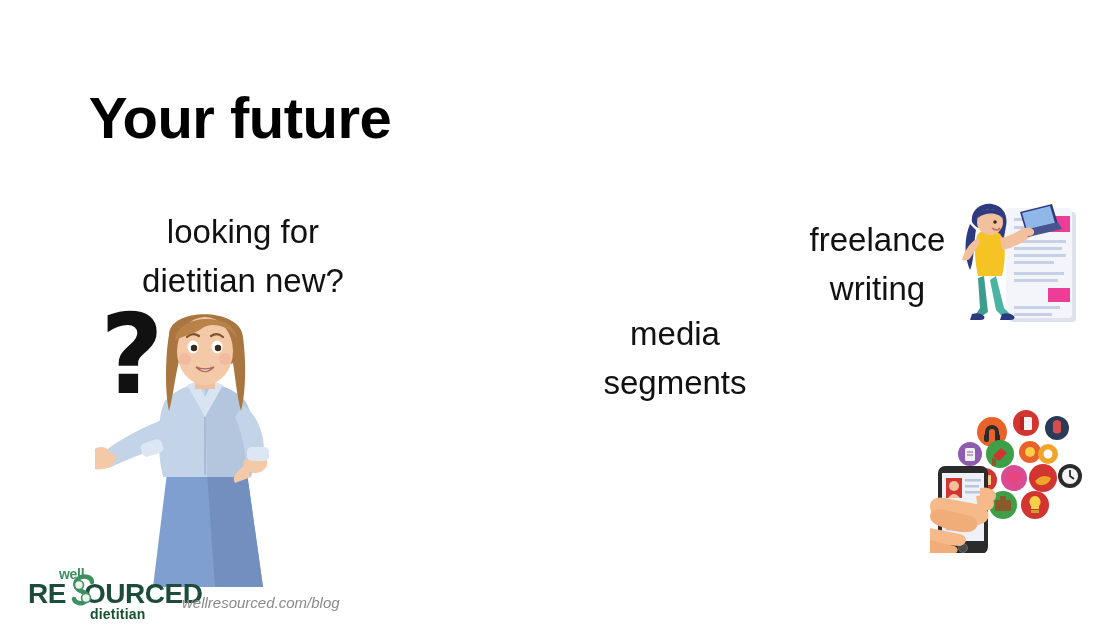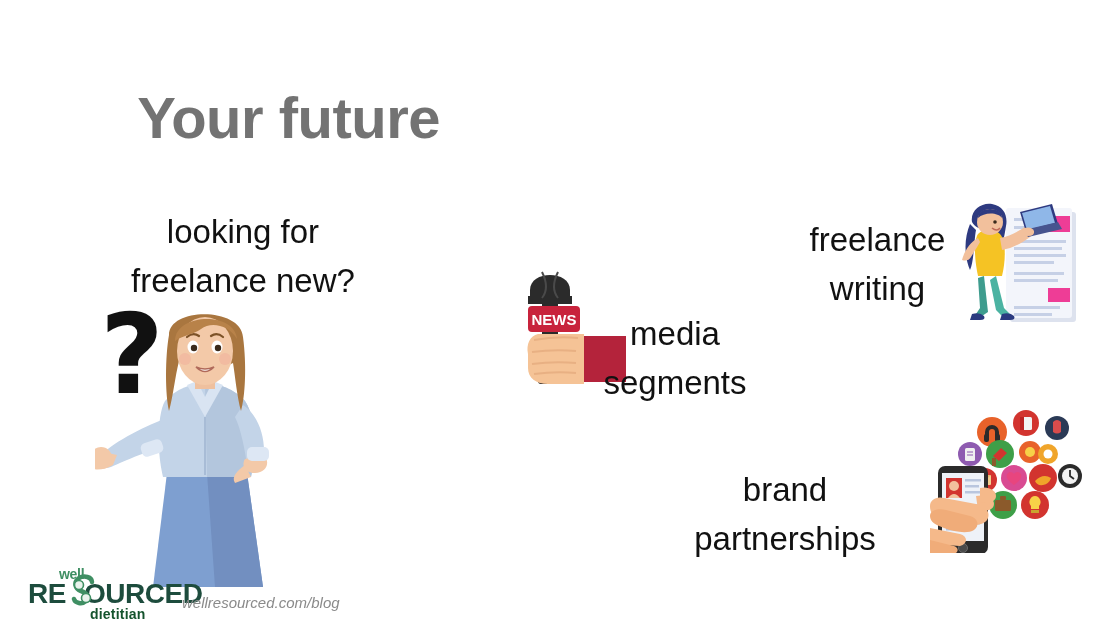--- a/index.html
+++ b/index.html
@@ -8,23 +8,23 @@
     background:#ffffff;
     font-family:"Liberation Sans", sans-serif;
     overflow:hidden;
     position:relative;
   }
   .stage{position:absolute;left:0;top:0;width:1120px;height:630px;background:#fff;}
 
   
   .headline-left{
     position:absolute;left:40px;top:88px;width:400px;
-    text-align:right;
+    text-align:center;
     font-size:58px;font-weight:bold;letter-spacing:-0.5px;
-    color:#737373;line-height:1.05;
+    color:#000000;line-height:1.05;
   }
   .headline-right{
     position:absolute;left:560px;top:26px;width:545px;
     text-align:center;
     font-size:58px;font-weight:bold;letter-spacing:-0.5px;
     color:#14713c;line-height:1.12;
   }
   .headline-right .l1{display:block;}
   .headline-right .l2{display:block;}
 
@@ -76,21 +76,21 @@
 </head>
 <body>
 
 <div class="stage">
 
   <div class="headline-left">Your future</div>
 
 
   <div class="caption" id="cap-left">
     <span>looking for</span><br>
-    <span>freelance new?</span>
+    <span>dietitian new?</span>
   </div>
 
   <div class="qmark">?</div>
 
   <div class="illus" id="illus-woman">
     <svg width="230" height="290" viewBox="0 0 230 290" xmlns="http://www.w3.org/2000/svg">
 
       <path d="M72 168 L152 168 L168 282 L58 282 Z" fill="#7e9fd0"></path>
       <path d="M112 168 L152 168 L168 282 L120 282 Z" fill="#728fc0"></path>
 
@@ -128,43 +128,20 @@
       <circle cx="123" cy="43" r="3.2" fill="#3a2a1c"></circle>
       <path d="M92 32 q6 -5 12 -1" stroke="#7d5227" stroke-width="2.2" fill="none" stroke-linecap="round"></path>
       <path d="M116 31 q6 -4 12 1" stroke="#7d5227" stroke-width="2.2" fill="none" stroke-linecap="round"></path>
 
       <path d="M101 62 q9 9 18 0 q-9 4 -18 0 z" fill="#ffffff" stroke="#b06a5a" stroke-width="1.6"></path>
 
       <path d="M80 36 C80 8 140 6 142 34 C134 20 116 16 106 24 C98 30 88 30 80 36 Z" fill="#b88249"></path>
     </svg>
   </div>
 
-  <div class="illus" id="illus-mic">
-    <svg width="120" height="145" viewBox="0 0 120 145" xmlns="http://www.w3.org/2000/svg">
-
-      <path d="M18 32 C18 12 58 12 58 32 L58 40 L18 40 Z" fill="#2b2b2b"></path>
-      <path d="M16 38 L60 38 L60 46 L16 46 Z" fill="#2b2b2b"></path>
-      <path d="M30 14 q8 16 0 26" stroke="#4a4a4a" stroke-width="2" fill="none"></path>
-      <path d="M46 14 q-8 16 0 26" stroke="#4a4a4a" stroke-width="2" fill="none"></path>
-
-      <rect x="30" y="46" width="16" height="80" fill="#2b2b2b"></rect>
-      <rect x="26" y="104" width="24" height="22" rx="3" fill="#1d1d1d"></rect>
-
-      <rect x="16" y="48" width="52" height="26" rx="4" fill="#c8233c"></rect>
-      <text x="42" y="67" font-family="Liberation Sans, sans-serif" font-size="15" font-weight="bold" fill="#ffffff" text-anchor="middle">NEWS</text>
-
-      <rect x="72" y="78" width="42" height="46" fill="#b4233b"></rect>
-
-      <path d="M26 76 C18 78 14 86 16 96 L16 110 C16 120 24 126 36 126 L72 126 L72 76 Z" fill="#f5c396"></path>
-      <path d="M22 82 q22 -4 44 -2" stroke="#e8b083" stroke-width="2" fill="none"></path>
-      <path d="M20 94 q22 -3 44 -1" stroke="#e8b083" stroke-width="2" fill="none"></path>
-      <path d="M20 106 q22 -3 44 -1" stroke="#e8b083" stroke-width="2" fill="none"></path>
-      <path d="M22 116 q22 -3 42 -1" stroke="#e8b083" stroke-width="2" fill="none"></path>
-    </svg>
-  </div>
 
   <div class="caption" id="cap-freelance">
     <span>freelance</span><br>
     <span>writing</span>
   </div>
 
   <div class="caption" id="cap-media">
     <span>media</span><br>
     <span>segments</span>
   </div>
@@ -211,24 +188,20 @@
       <path d="M62 16 L94 8 L100 28 L68 36 Z" fill="#2e3a80"></path>
       <path d="M64 17 L92 10 L97 27 L69 34 Z" fill="#8fb7e8"></path>
       <path d="M66 34 L100 26 L104 33 L70 41 Z" fill="#47548f"></path>
 
       <path d="M66 32 q8 -2 10 3 q1 5 -6 5 q-7 0 -6 -5 z" fill="#f2c09c"></path>
 
       <path d="M20 42 C12 46 6 56 4 64 q6 2 9 -3 C16 56 20 50 22 46 Z" fill="#f2c09c"></path>
     </svg>
   </div>
 
-  <div class="caption" id="cap-brand">
-    <span>brand</span><br>
-    <span>partnerships</span>
-  </div>
 
   <div class="illus" id="illus-phone">
     <svg width="155" height="145" viewBox="0 0 155 145" xmlns="http://www.w3.org/2000/svg">
 
       <g>
         <circle cx="62" cy="24" r="15" fill="#e8622a"></circle>
         <path d="M55 24 a7 7 0 0 1 14 0 v6 h-4 v-6 a3 3 0 0 0 -6 0 v6 h-4 z" fill="#2b2b2b"></path>
         <rect x="54" y="26" width="5" height="8" rx="2" fill="#2b2b2b"></rect>
         <rect x="65" y="26" width="5" height="8" rx="2" fill="#2b2b2b"></rect>
 

